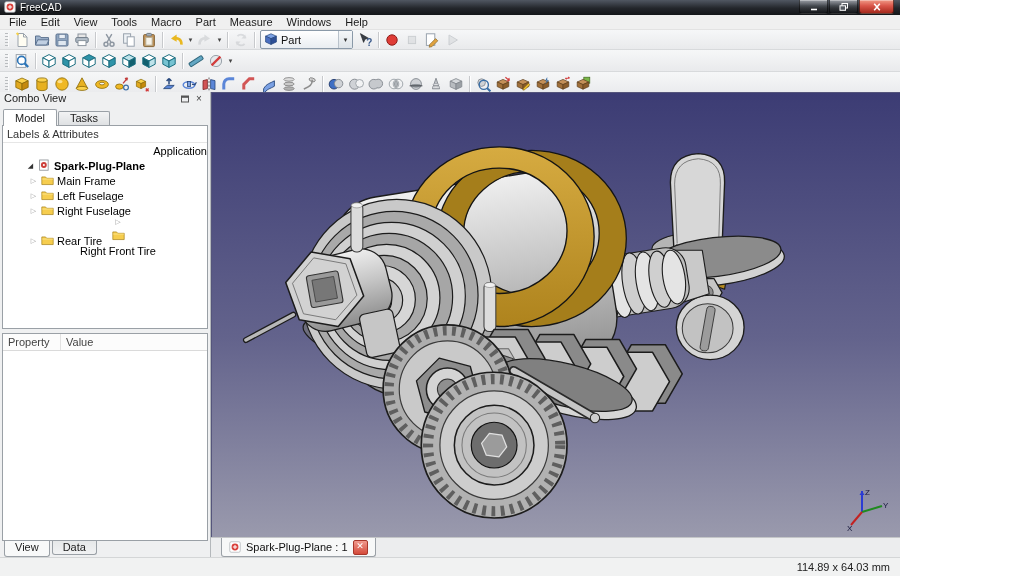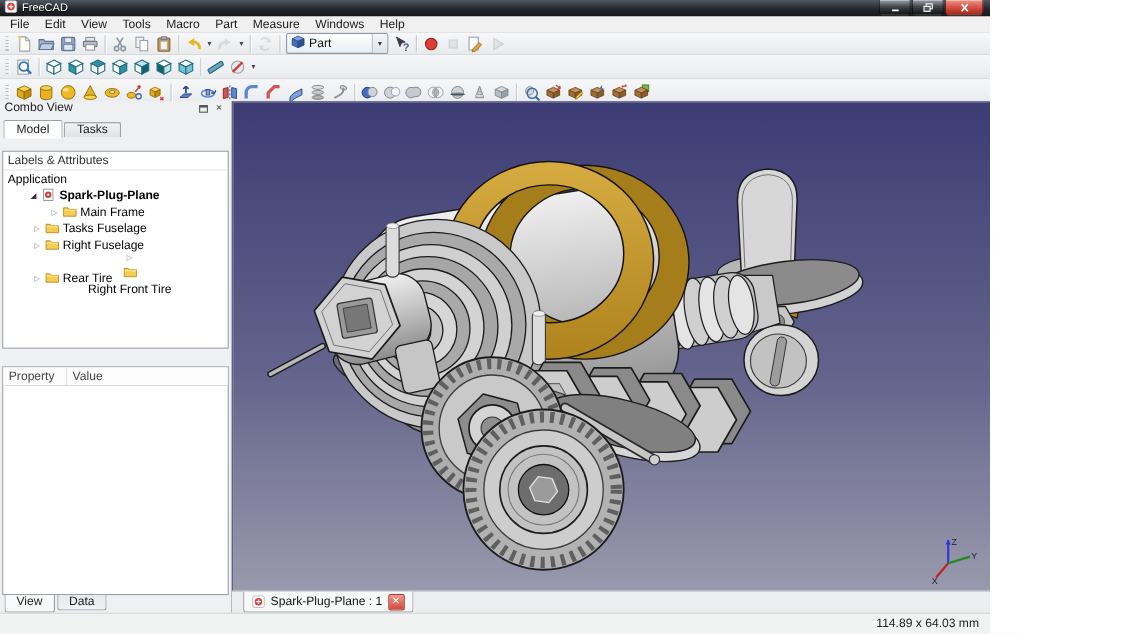--- a/index.html
+++ b/index.html
@@ -31,21 +31,21 @@
   .wb-arrow{width:13px;align-self:stretch;border-left:1px solid #b9c2cb;display:flex;align-items:center;justify-content:center;font-size:7px;color:#333;background:linear-gradient(#f5f7f9,#dde3e8)}
 
   
   #dock{position:absolute;left:0;top:92px;width:210px;bottom:18px;background:#eff0f1;border-right:1px solid #b4b8bb;display:flex;flex-direction:column}
   .dock-header{height:16px;display:flex;align-items:flex-start;padding:0 4px;color:#222}
   .dock-title{flex:1}
   .dock-btn{width:14px;height:13px;display:flex;align-items:center;justify-content:center;color:#444;font-size:10px;line-height:12px}
   .dock-tabs{display:flex;height:17px;padding-left:3px;align-items:flex-end}
   .dtab{padding:0 11px;border:1px solid #9aa0a6;border-bottom:none;border-radius:2px 2px 0 0;background:linear-gradient(#f2f3f4,#dfe1e3);height:13px;line-height:13px;margin-right:1px;color:#222}
   .dtab.active{background:#fff;height:16px;line-height:16px;position:relative;z-index:2;margin-bottom:-1px;font-weight:normal}
-  .tree-panel{flex:1;background:#fff;border:1px solid #9aa0a6;margin:12px 2px;overflow:hidden;display:flex;flex-direction:column}
+  .tree-panel{flex:1;background:#fff;border:1px solid #9aa0a6;margin:0 2px;overflow:hidden;display:flex;flex-direction:column}
   .tree-header{height:16px;line-height:16px;padding-left:4px;color:#333;border-bottom:1px solid #e6e6e6}
   .tree-row{height:15px;display:flex;align-items:center;gap:3px;white-space:nowrap}
   .tree-expander{width:9px;text-align:center;font-size:7px;color:#9a9a9a;flex:none}
   .tree-expander.open{color:#333}
   .tree-label{color:#000}
   .tree-label.bold{font-weight:bold}
   .tree-ico{display:flex;align-items:center;flex:none}
   .dock-splitter{height:4px}
   .prop-panel{height:206px;background:#fff;border:1px solid #9aa0a6;margin:0 2px;display:flex;flex-direction:column}
   .prop-header{display:flex;height:16px;border-bottom:1px solid #dadada;background:#fcfcfc;color:#444}
@@ -510,53 +510,53 @@
         </span>
       <span class="dock-btn">×</span>
     </div>
     <div class="dock-tabs">
       <span class="dtab active">Model</span>
       <span class="dtab">Tasks</span>
     </div>
     <div class="tree-panel">
       <div class="tree-header">Labels &amp; Attributes</div>
       <div id="tree-body">
-          <div class="tree-row" style="padding-left: 4px;">
+          <div class="tree-row" style="padding-left: 4px; justify-content: flex-end;">
             <span class="tree-label">Application</span>
           </div>
           <div class="tree-row" style="padding-left: 23px;">
             <span class="tree-expander open">◢</span>
             <span class="tree-ico">
               <svg width="13" height="13" viewBox="0 0 16 16">
                 <rect x="2" y="1.2" width="10.5" height="12.6" fill="#fff" stroke="#8a8f94"></rect>
                 <circle cx="7.2" cy="7.4" r="3.6" fill="#cc3f3a"></circle>
                 <circle cx="7.2" cy="7.4" r="1.3" fill="#fff"></circle>
               </svg>
             </span>
             <span class="tree-label bold">Spark-Plug-Plane</span>
           </div>
-          <div class="tree-row" style="padding-left: 42px;">
+          <div class="tree-row" style="padding-left: 26px;">
             <span class="tree-expander">▷</span>
             <span class="tree-ico">
               <svg width="13" height="13" viewBox="0 0 16 16">
                 <path d="M1 3.6h4.6L7 5.3h8V13H1z" fill="#f6cd4e" stroke="#a8831c" stroke-width=".9"></path>
                 <path d="M1.6 6.2h13" stroke="#fbe28a" stroke-width="1.2"></path>
               </svg>
             </span>
             <span class="tree-label">Main Frame</span>
           </div>
           <div class="tree-row" style="padding-left: 26px;">
             <span class="tree-expander">▷</span>
             <span class="tree-ico">
               <svg width="13" height="13" viewBox="0 0 16 16">
                 <path d="M1 3.6h4.6L7 5.3h8V13H1z" fill="#f6cd4e" stroke="#a8831c" stroke-width=".9"></path>
                 <path d="M1.6 6.2h13" stroke="#fbe28a" stroke-width="1.2"></path>
               </svg>
             </span>
-            <span class="tree-label">Tasks Fuselage</span>
+            <span class="tree-label">Left Fuselage</span>
           </div>
           <div class="tree-row" style="padding-left: 26px;">
             <span class="tree-expander">▷</span>
             <span class="tree-ico">
               <svg width="13" height="13" viewBox="0 0 16 16">
                 <path d="M1 3.6h4.6L7 5.3h8V13H1z" fill="#f6cd4e" stroke="#a8831c" stroke-width=".9"></path>
                 <path d="M1.6 6.2h13" stroke="#fbe28a" stroke-width="1.2"></path>
               </svg>
             </span>
             <span class="tree-label">Right Fuselage</span>

